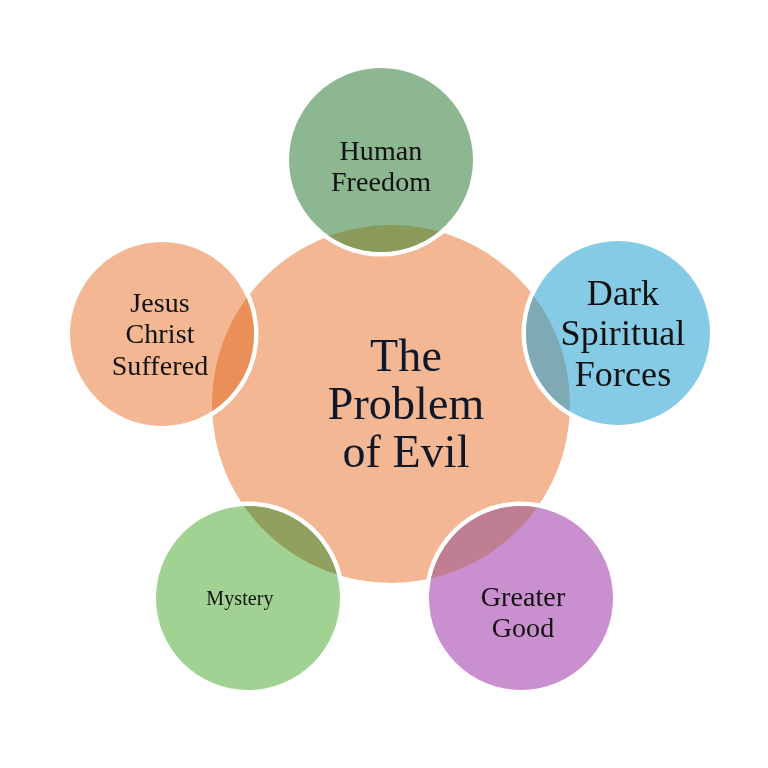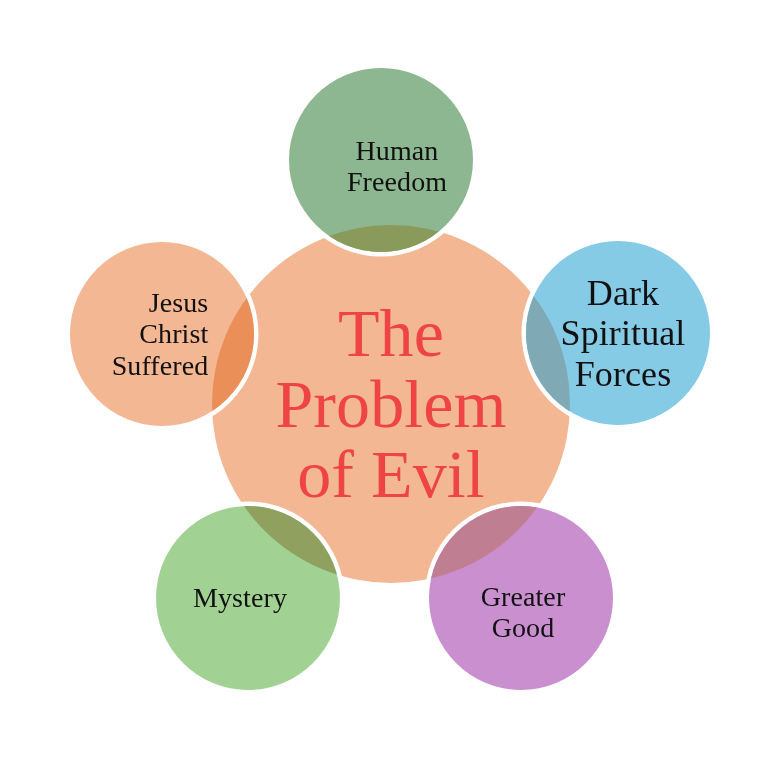--- a/index.html
+++ b/index.html
@@ -88,29 +88,29 @@
         <circle cx="248" cy="598" r="96.5" fill="#ffffff"></circle>
         <circle cx="248" cy="598" r="92" fill="#a2d293"></circle>
         <circle cx="248" cy="598" r="92" fill="#90a05e" clip-path="url(#clip-mystery)"></circle>
         <circle cx="162" cy="334" r="96.5" fill="#ffffff"></circle>
         <circle cx="162" cy="334" r="92" fill="#f3b793"></circle>
         <circle cx="162" cy="334" r="92" fill="#eb8f58" clip-path="url(#clip-jesus-christ-suffered)"></circle>
       </g>
   </svg>
 
   <div id="label-layer">
-      <div class="node-label center-label" style="left: 391px; top: 404px; font-size: 68px; color: #ef4444;">The
+      <div class="node-label center-label" style="left: 406px; top: 404px; font-size: 46px; color: #0f172a;">The
 Problem
 of Evil</div>
-      <div class="node-label satellite-label" style="left: 381px; top: 166px; font-size: 28px; color: rgb(17, 17, 17); margin-left: 16px;">Human
+      <div class="node-label satellite-label" style="left: 381px; top: 166px; font-size: 28px; color: rgb(17, 17, 17);">Human
 Freedom</div>
       <div class="node-label satellite-label small" style="left: 623px; top: 333px; font-size: 36px; color: rgb(17, 17, 17);">Dark
 Spiritual
 Forces</div>
       <div class="node-label satellite-label" style="left: 523px; top: 600px; font-size: 28px; color: rgb(17, 17, 17); margin-top: 12px;">Greater
 Good</div>
-      <div class="node-label satellite-label" style="left: 240px; top: 598px; font-size: 28px; color: rgb(17, 17, 17);">Mystery</div>
-      <div class="node-label satellite-label" style="left: 160px; top: 334px; font-size: 28px; color: rgb(17, 17, 17); text-align: right;">Jesus
+      <div class="node-label satellite-label" style="left: 240px; top: 598px; font-size: 20px; color: rgb(17, 17, 17);">Mystery</div>
+      <div class="node-label satellite-label" style="left: 160px; top: 334px; font-size: 28px; color: rgb(17, 17, 17);">Jesus
 Christ
 Suffered</div>
     </div>
 
 </div>
 
 </body></html>

